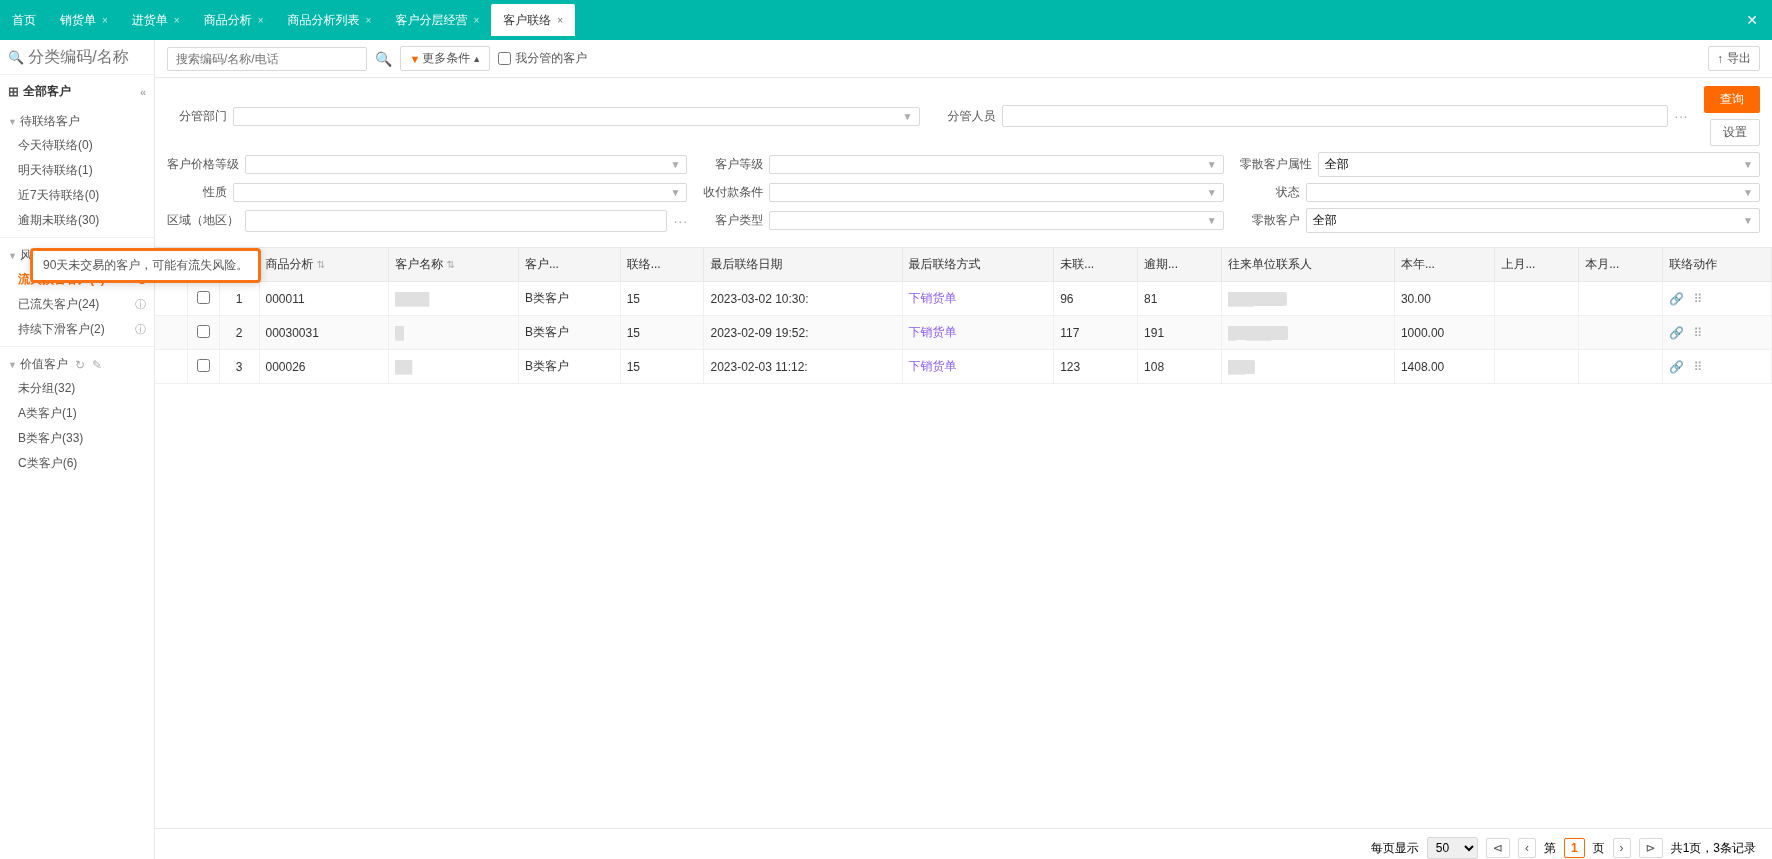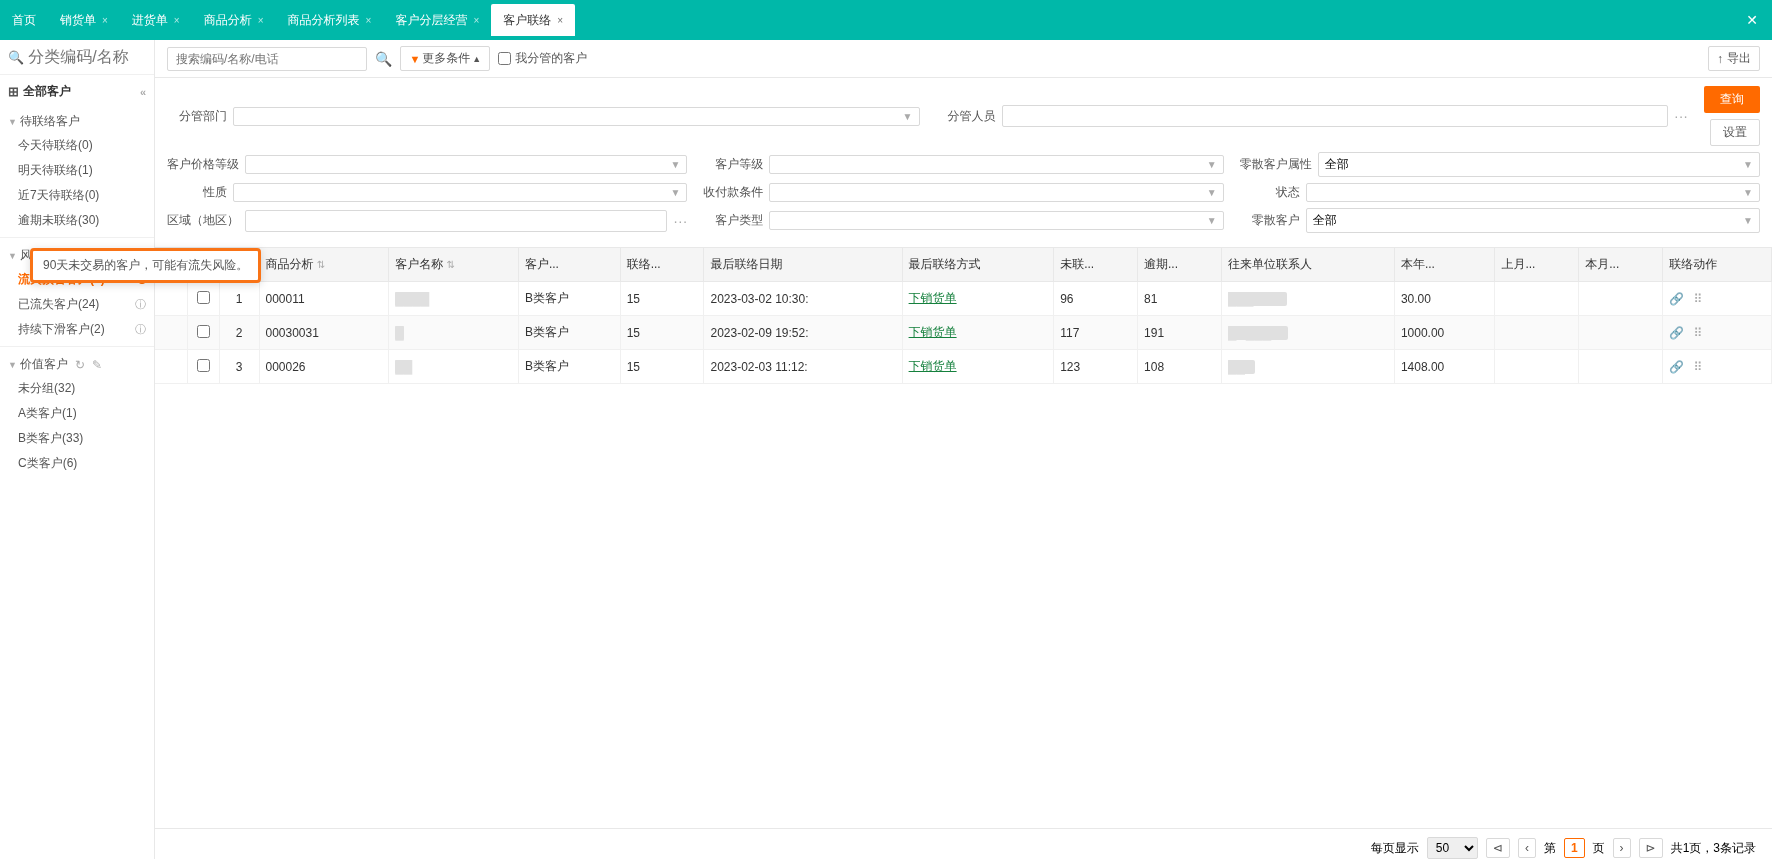--- a/index.html
+++ b/index.html
@@ -303,22 +303,21 @@
     tbody tr { background: #fff; }
     tbody tr:nth-child(even) { background: #fafafa; }
     tbody td {
       padding: 8px 6px;
       border-bottom: 1px solid #f0f0f0;
       border-right: 1px solid #f0f0f0;
       color: #333;
       white-space: nowrap;
     }
     .link-text {
-      color: #15803d;
-      text-decoration: underline;
+      color: #8b5cf6;
       cursor: pointer;
     }
     .col-number { width: 40px; text-align: center; }
     .col-checkbox { width: 32px; text-align: center; }
     .col-settings { width: 32px; text-align: center; }
 
     
     .pagination {
       display: flex;
       align-items: center;

